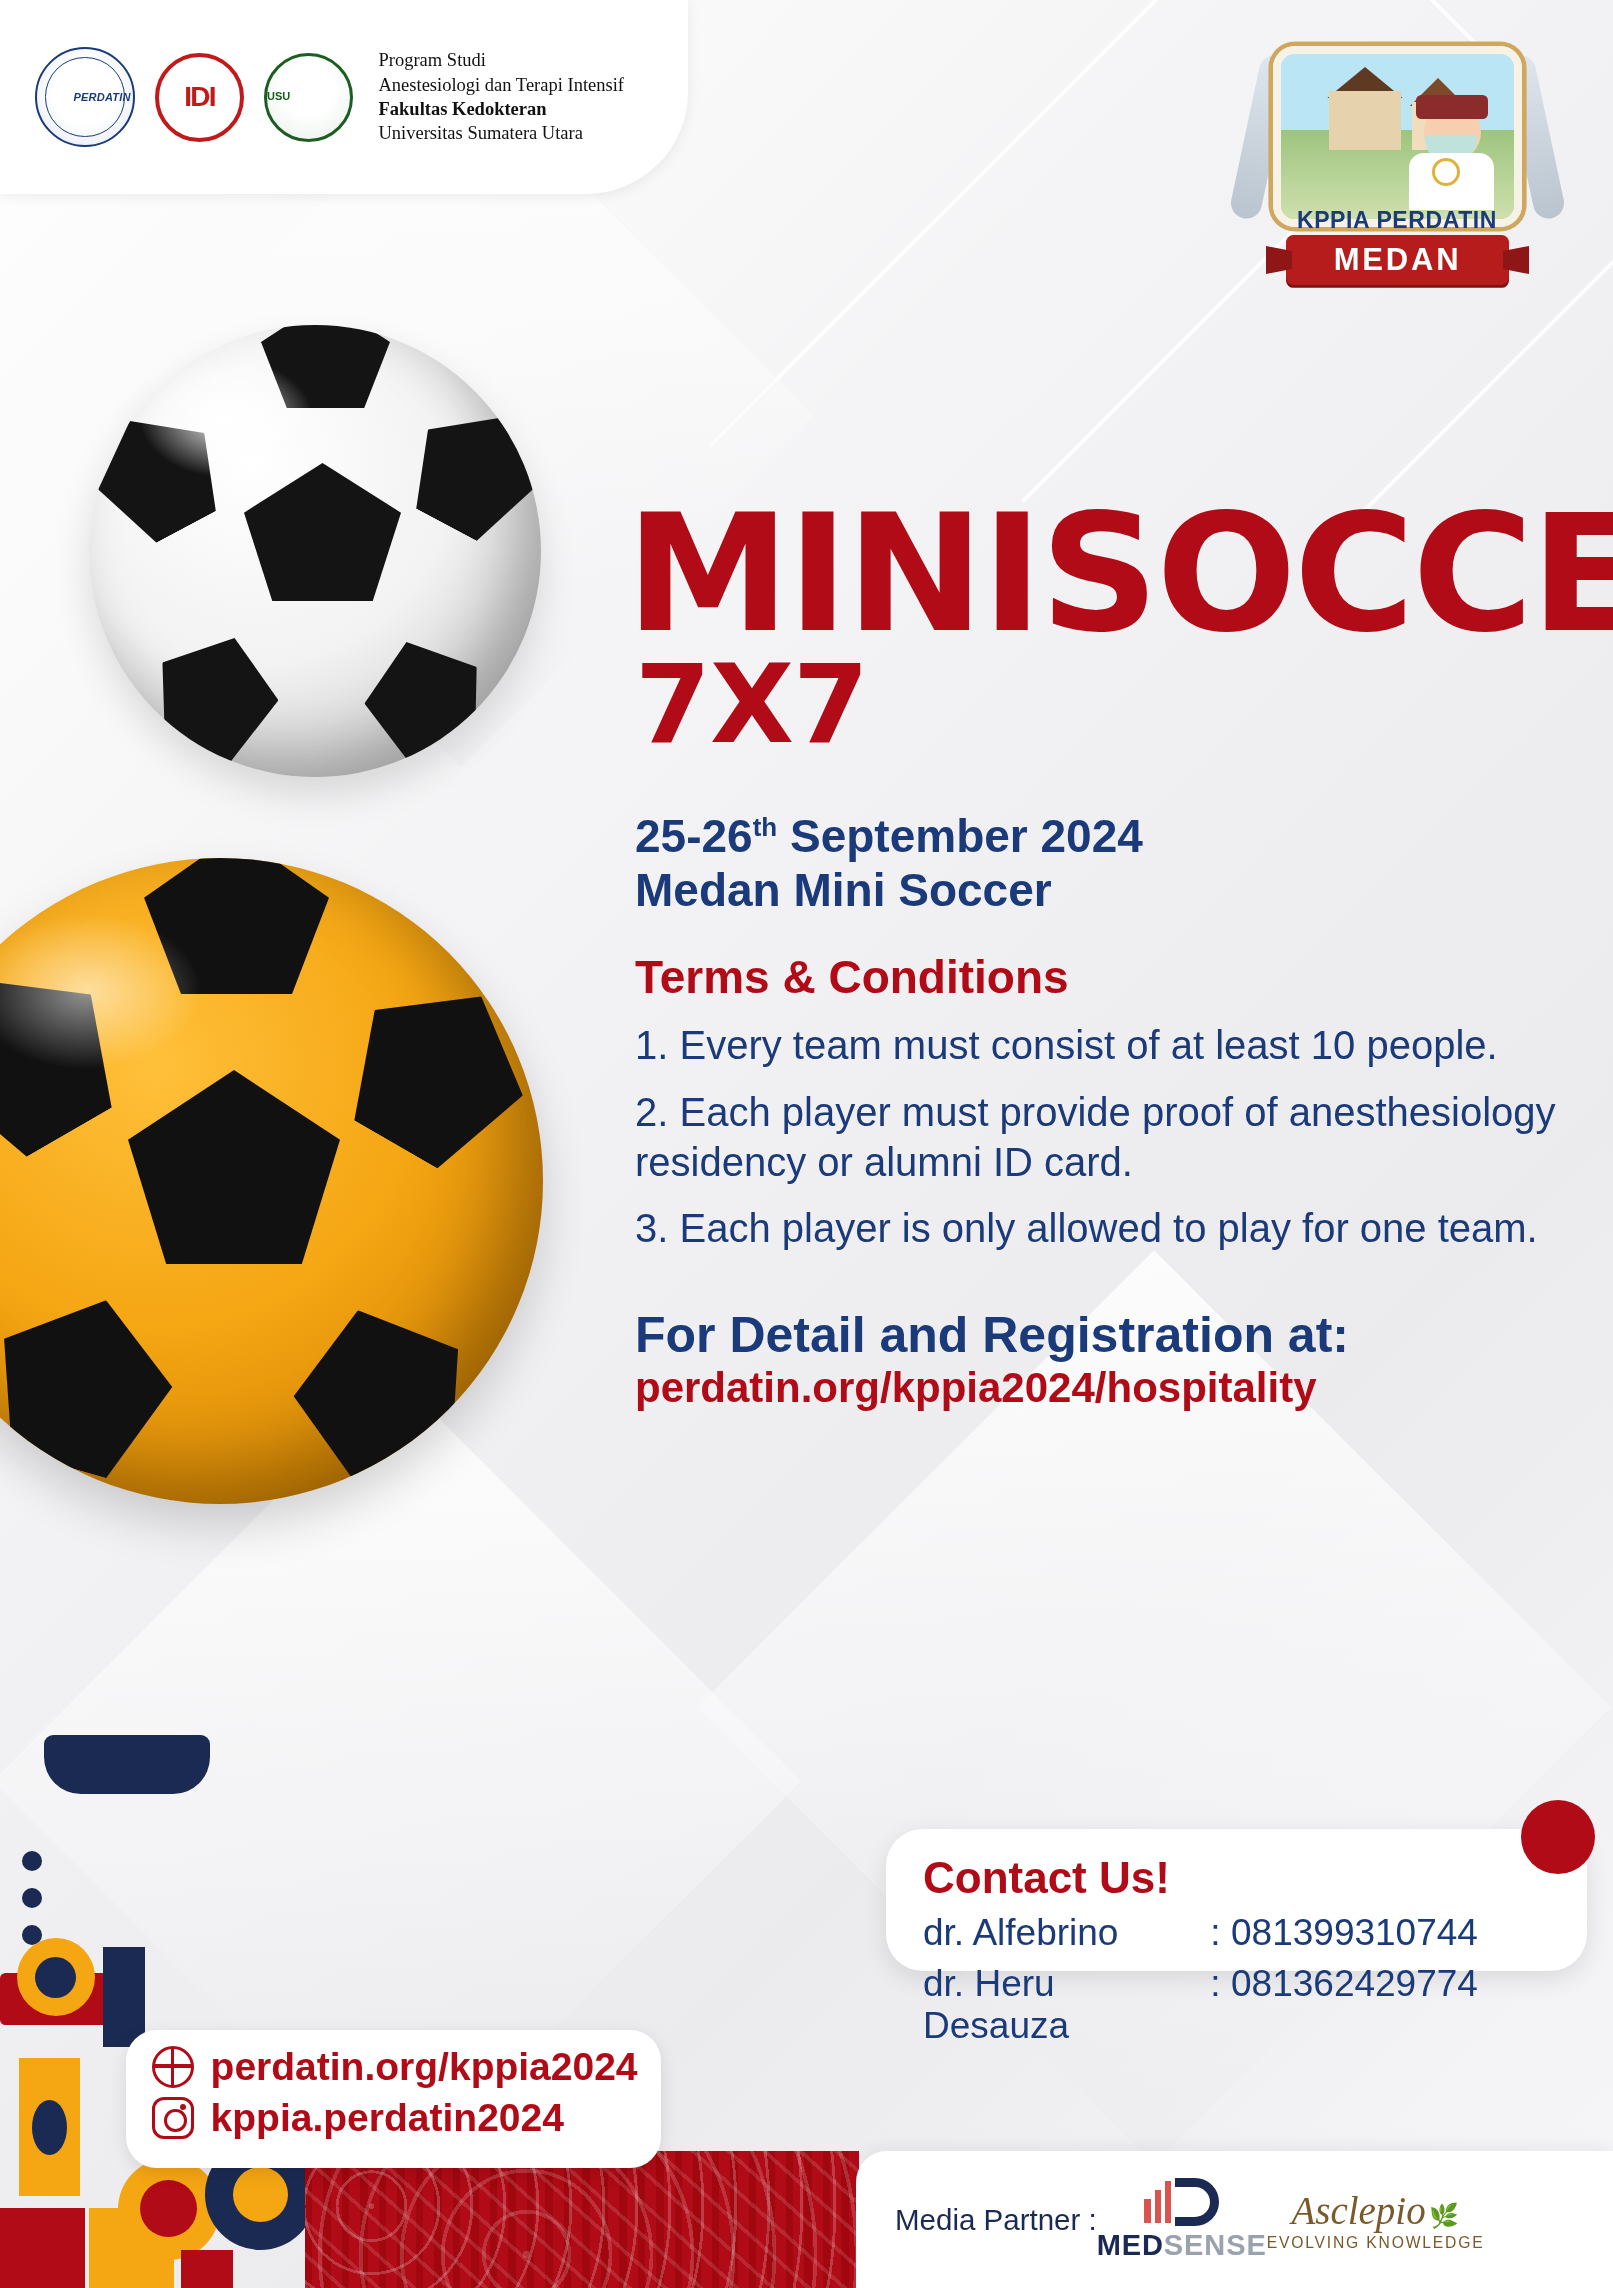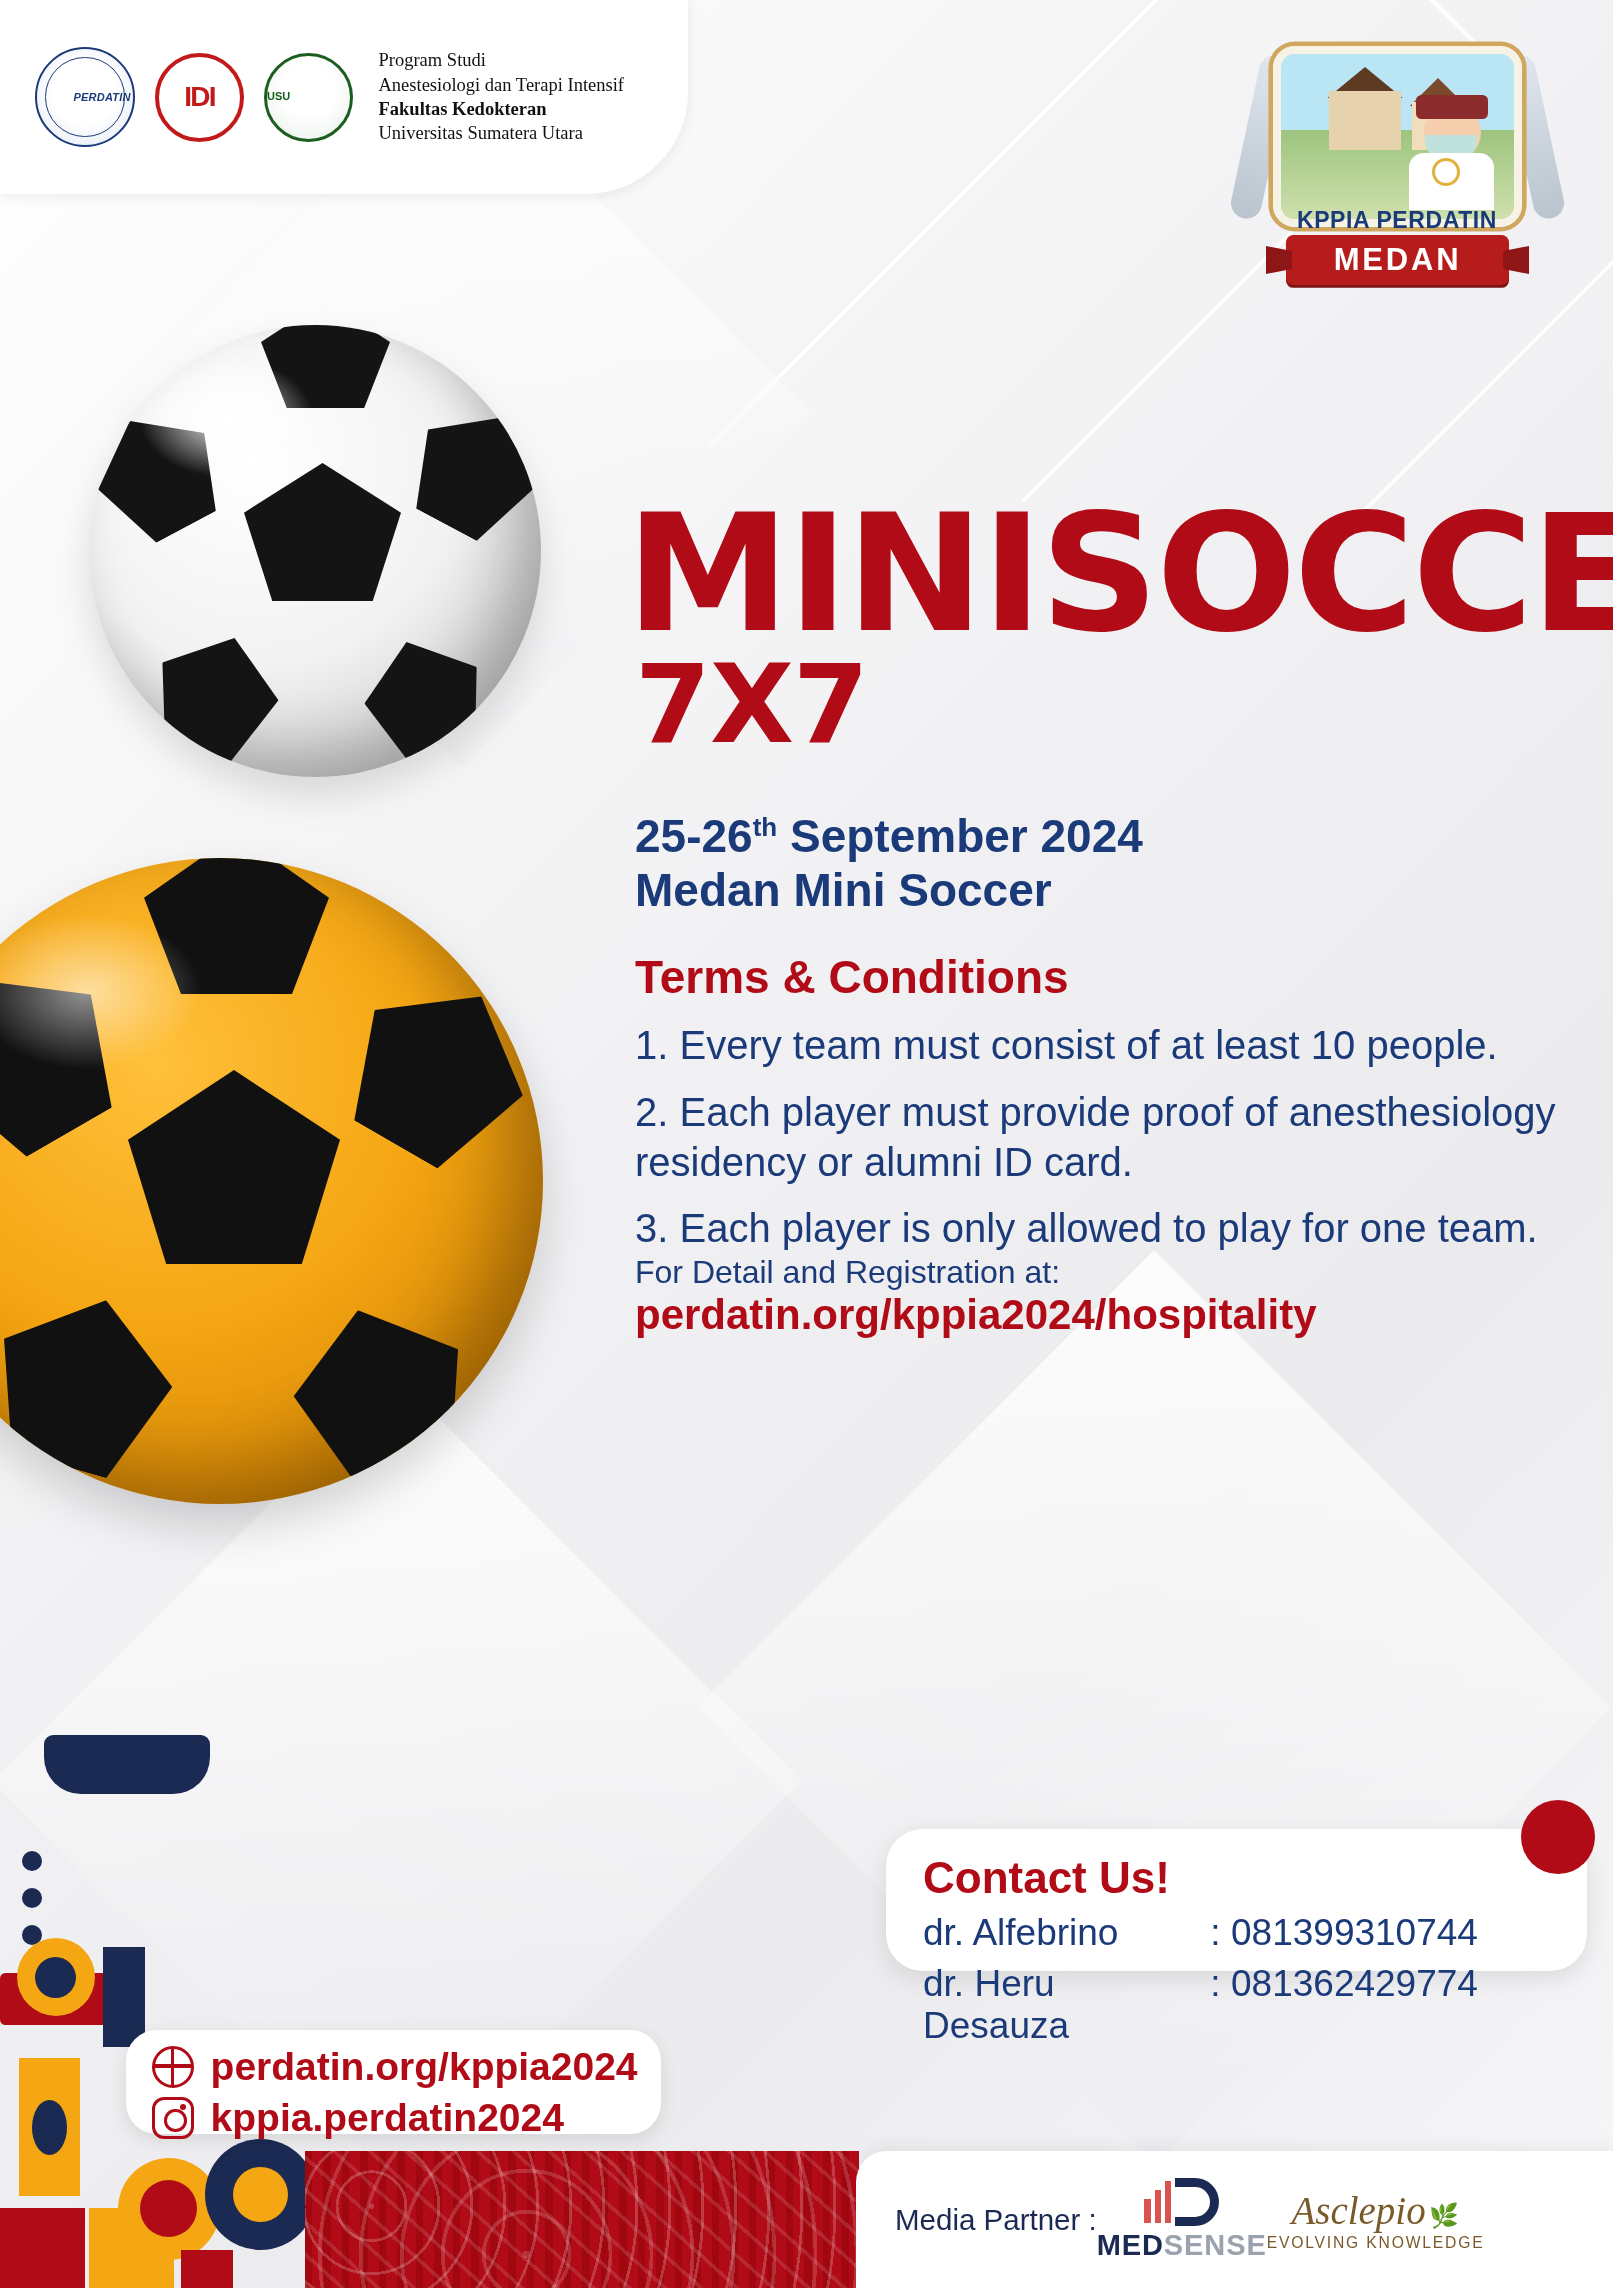--- a/index.html
+++ b/index.html
@@ -193,21 +193,21 @@
   }
   #date-line{ margin-top:52px; }
   #date-line sup{ font-size:26px; }
   #tnc-head{
     color:#b00b16; font-weight:bold; font-size:46px; margin-top:33px;
   }
   .tnc-item{
     color:#1b3a7a; font-size:40px; line-height:1.26; margin-top:16px;
   }
   #reg-head{
-    color:#1b3a7a; font-weight:normal; font-size:32px; 
+    color:#1b3a7a; font-weight:bold; font-size:50px; margin-top:52px;
   }
   #reg-url{
     color:#b00b16; font-weight:bold; font-size:42px;
   }
 
   
   #contact-card{
     position:absolute; right:26px; top:1829px; width:701px; height:142px;
     background:#ffffff; border-radius:37px 37px 37px 37px;
     box-shadow:0 7.4px 24px rgba(0,0,0,.10);
@@ -217,21 +217,21 @@
   .contact-row{ display:flex; color:#1b3a7a; font-size:37px; margin-top:9.2px; }
   .contact-row .nm{ width:277px; }
   .contact-row .sep{ width:31px; text-align:center; }
   #contact-dot{
     position:absolute; right:18.5px; top:1800px; width:74px; height:74px;
     border-radius:50%; background:#b00b16; z-index:7;
   }
 
   
   #social-card{
-    position:absolute; left:126px; top:2030px; width:535px; height:104px;
+    position:absolute; left:126px; top:2030px; width:535px; height:138px;
     background:#fff; border-radius:31px;
     box-shadow:0 5.5px 18.5px rgba(0,0,0,.10);
     padding:14.8px 26px; z-index:7;
   }
   .social-row{ display:flex; align-items:center; gap:16.6px; color:#b00b16; font-weight:bold; font-size:39px; }
   .social-row + .social-row { margin-top:7.4px; }
   .ic-globe, .ic-ig{
     width:42px; height:42px; flex:0 0 auto; position:relative;
   }
   .ic-globe{ border:3.7px solid #b00b16; border-radius:50%; }

